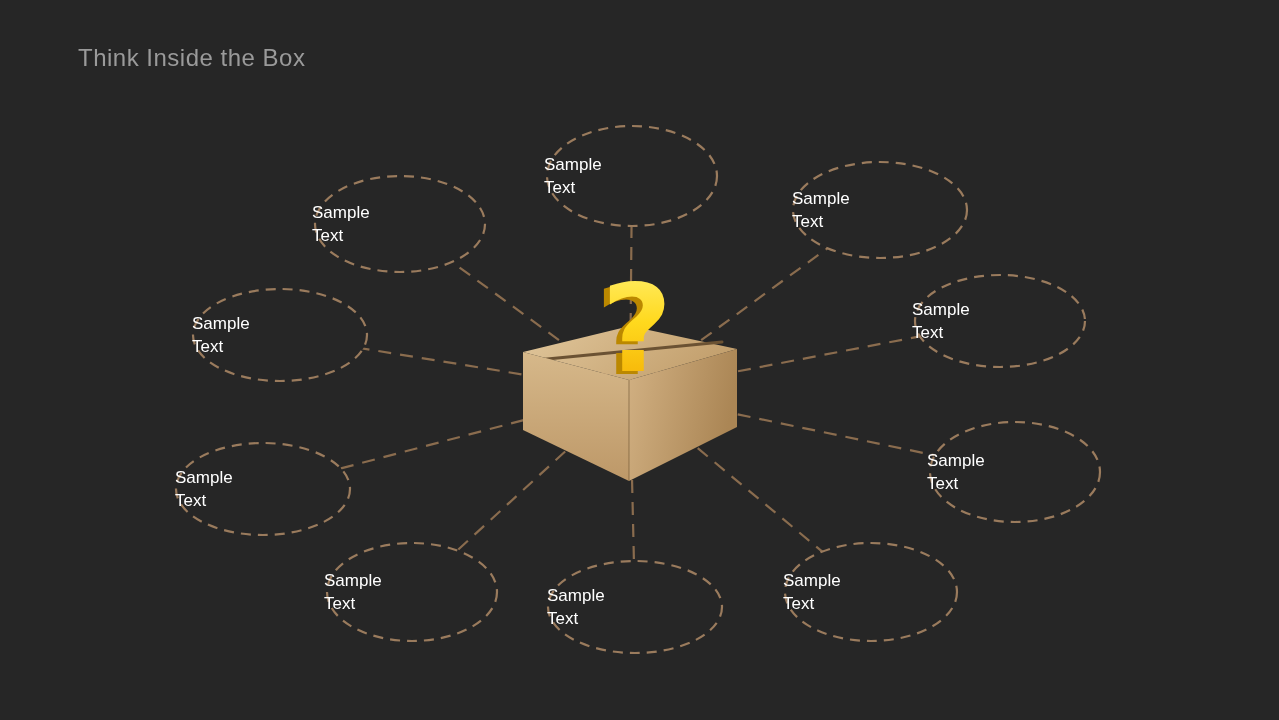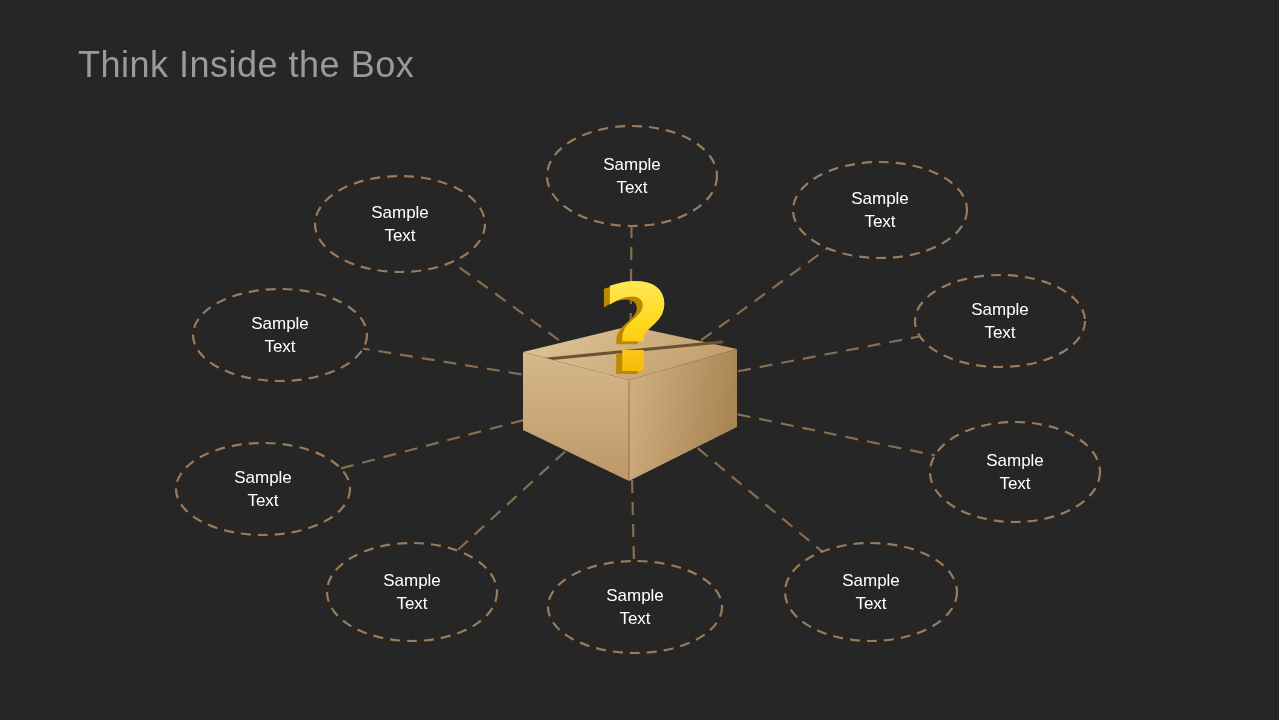--- a/index.html
+++ b/index.html
@@ -9,36 +9,36 @@
     height: 720px;
     background: #262626;
     overflow: hidden;
     font-family: "Liberation Sans", sans-serif;
   }
   .slide-title {
     position: absolute;
     left: 78px;
     top: 44px;
     margin: 0;
-    font-size: 36px;
+    font-size: 24px;
     font-weight: 400;
     letter-spacing: 0.5px;
     color: #9a9a9a;
   }
   .diagram-svg {
     position: absolute;
     left: 0; top: 0;
     width: 1279px;
     height: 720px;
     display: block;
   }
   .node-label {
     position: absolute;
     width: 176px;
-    text-align: center;
+    text-align: left;
     color: #ffffff;
     font-size: 17px;
     line-height: 23px;
     pointer-events: none;
   }
   .node-label span { display: block; }
 </style>
 </head>
 <body>
 

